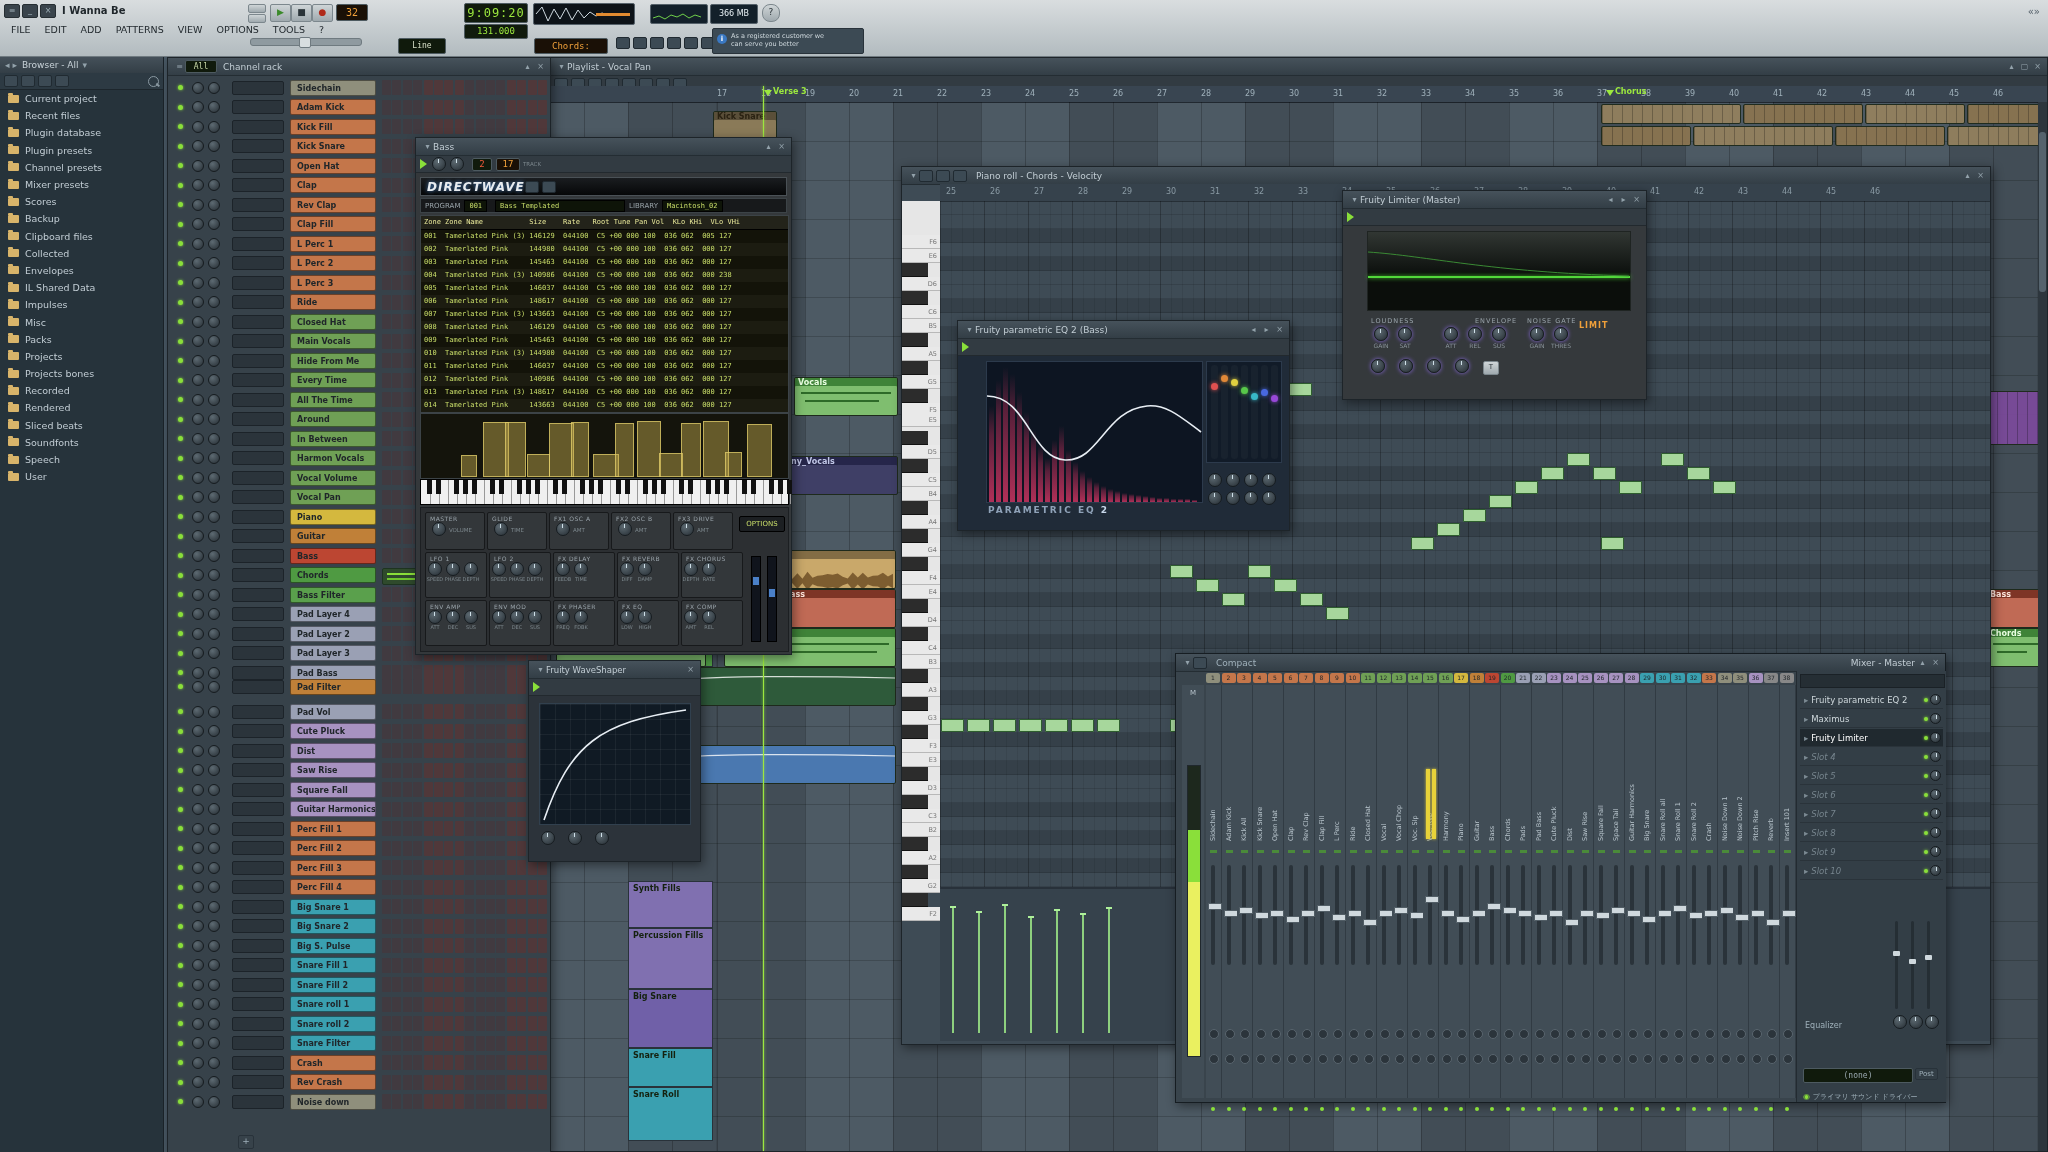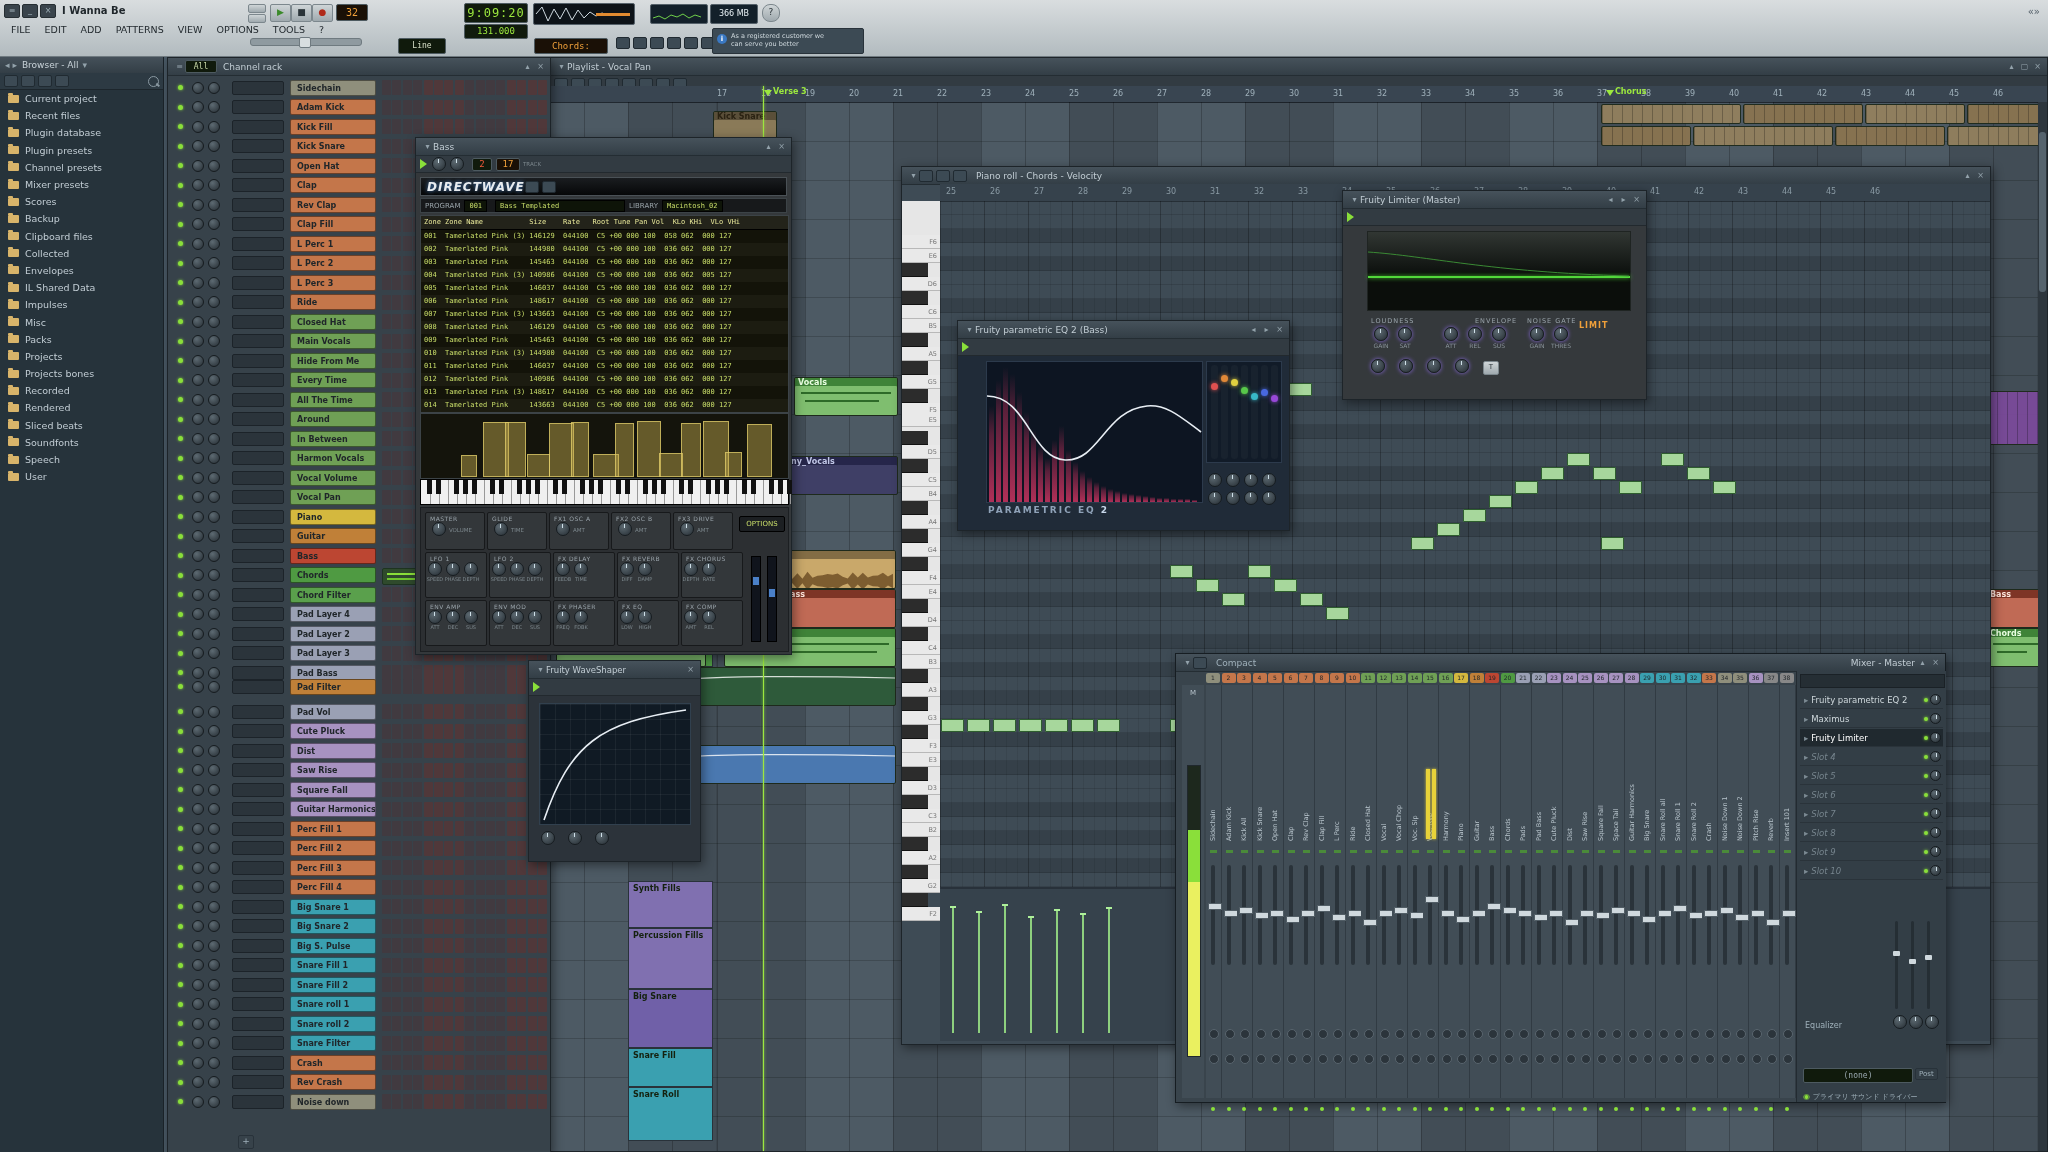--- a/index.html
+++ b/index.html
@@ -1898,21 +1898,21 @@
       <div style="position:absolute;left:212px;top:2px;width:166px;height:15px;background:#2f4a2c;border:1px solid #1e3420;border-radius:2px;">
         <i style="position:absolute;left:4px;top:4px;width:150px;height:2px;background:#8adf3a;display:block;"></i>
         <i style="position:absolute;left:4px;top:9px;width:120px;height:2px;background:#6fc42e;display:block;"></i>
           </div>
         </div>
         <div class="chrow" style="top:527px;">
       <span class="chled"></span>
       <span class="chknob" style="left:22px;"></span>
       <span class="chknob" style="left:38px;"></span>
       <span class="chdisp"></span>
-      <span class="chname" style="background:#5aa04c;">Chord Filter</span>
+      <span class="chname" style="background:#5aa04c;">Bass Filter</span>
       <div class="cell g0" style="left:212px;top:2px;"></div>
           <div class="cell g0" style="left:222.4px;top:2px;"></div>
           <div class="cell g0" style="left:232.8px;top:2px;"></div>
           <div class="cell g0" style="left:243.2px;top:2px;"></div>
           <div class="cell g1" style="left:253.6px;top:2px;"></div>
           <div class="cell g1" style="left:264px;top:2px;"></div>
           <div class="cell g1" style="left:274.4px;top:2px;"></div>
           <div class="cell g1" style="left:284.8px;top:2px;"></div>
           <div class="cell g0" style="left:295.2px;top:2px;"></div>
           <div class="cell g0" style="left:305.6px;top:2px;"></div>
@@ -2554,24 +2554,24 @@
     </div>
     <div id="dw-prog">
       <span>PROGRAM</span>
       <span class="dwlcd">001</span>
       <span class="dwlcd" style="width:120px;">Bass Templated</span>
       <span>LIBRARY</span>
       <span class="dwlcd">Macintosh_02</span>
     </div>
     <div id="dw-list">
         <div class="dwrow hd">Zone Zone Name           Size    Rate   Root Tune Pan Vol  KLo KHi  VLo VHi</div>
-        <div class="dwrow ">001  Tamerlated Pink (3) 146129  044100  C5 +00 000 100  058 062  000 127</div>
+        <div class="dwrow ">001  Tamerlated Pink (3) 146129  044100  C5 +00 000 100  036 062  005 127</div>
         <div class="dwrow alt">002  Tamerlated Pink     144980  044100  C5 +00 000 100  036 062  000 127</div>
         <div class="dwrow ">003  Tamerlated Pink     145463  044100  C5 +00 000 100  036 062  000 127</div>
-        <div class="dwrow alt">004  Tamerlated Pink (3) 140986  044100  C5 +00 000 100  036 062  005 127</div>
+        <div class="dwrow alt">004  Tamerlated Pink (3) 140986  044100  C5 +00 000 100  036 062  000 238</div>
         <div class="dwrow ">005  Tamerlated Pink     146037  044100  C5 +00 000 100  036 062  000 127</div>
         <div class="dwrow alt">006  Tamerlated Pink     148617  044100  C5 +00 000 100  036 062  000 127</div>
         <div class="dwrow ">007  Tamerlated Pink (3) 143663  044100  C5 +00 000 100  036 062  000 127</div>
         <div class="dwrow alt">008  Tamerlated Pink     146129  044100  C5 +00 000 100  036 062  000 127</div>
         <div class="dwrow ">009  Tamerlated Pink     145463  044100  C5 +00 000 100  036 062  000 127</div>
         <div class="dwrow alt">010  Tamerlated Pink (3) 144980  044100  C5 +00 000 100  036 062  000 127</div>
         <div class="dwrow ">011  Tamerlated Pink     146037  044100  C5 +00 000 100  036 062  000 127</div>
         <div class="dwrow alt">012  Tamerlated Pink     140986  044100  C5 +00 000 100  036 062  000 127</div>
         <div class="dwrow ">013  Tamerlated Pink (3) 148617  044100  C5 +00 000 100  036 062  000 127</div>
         <div class="dwrow alt">014  Tamerlated Pink     143663  044100  C5 +00 000 100  036 062  000 127</div>

